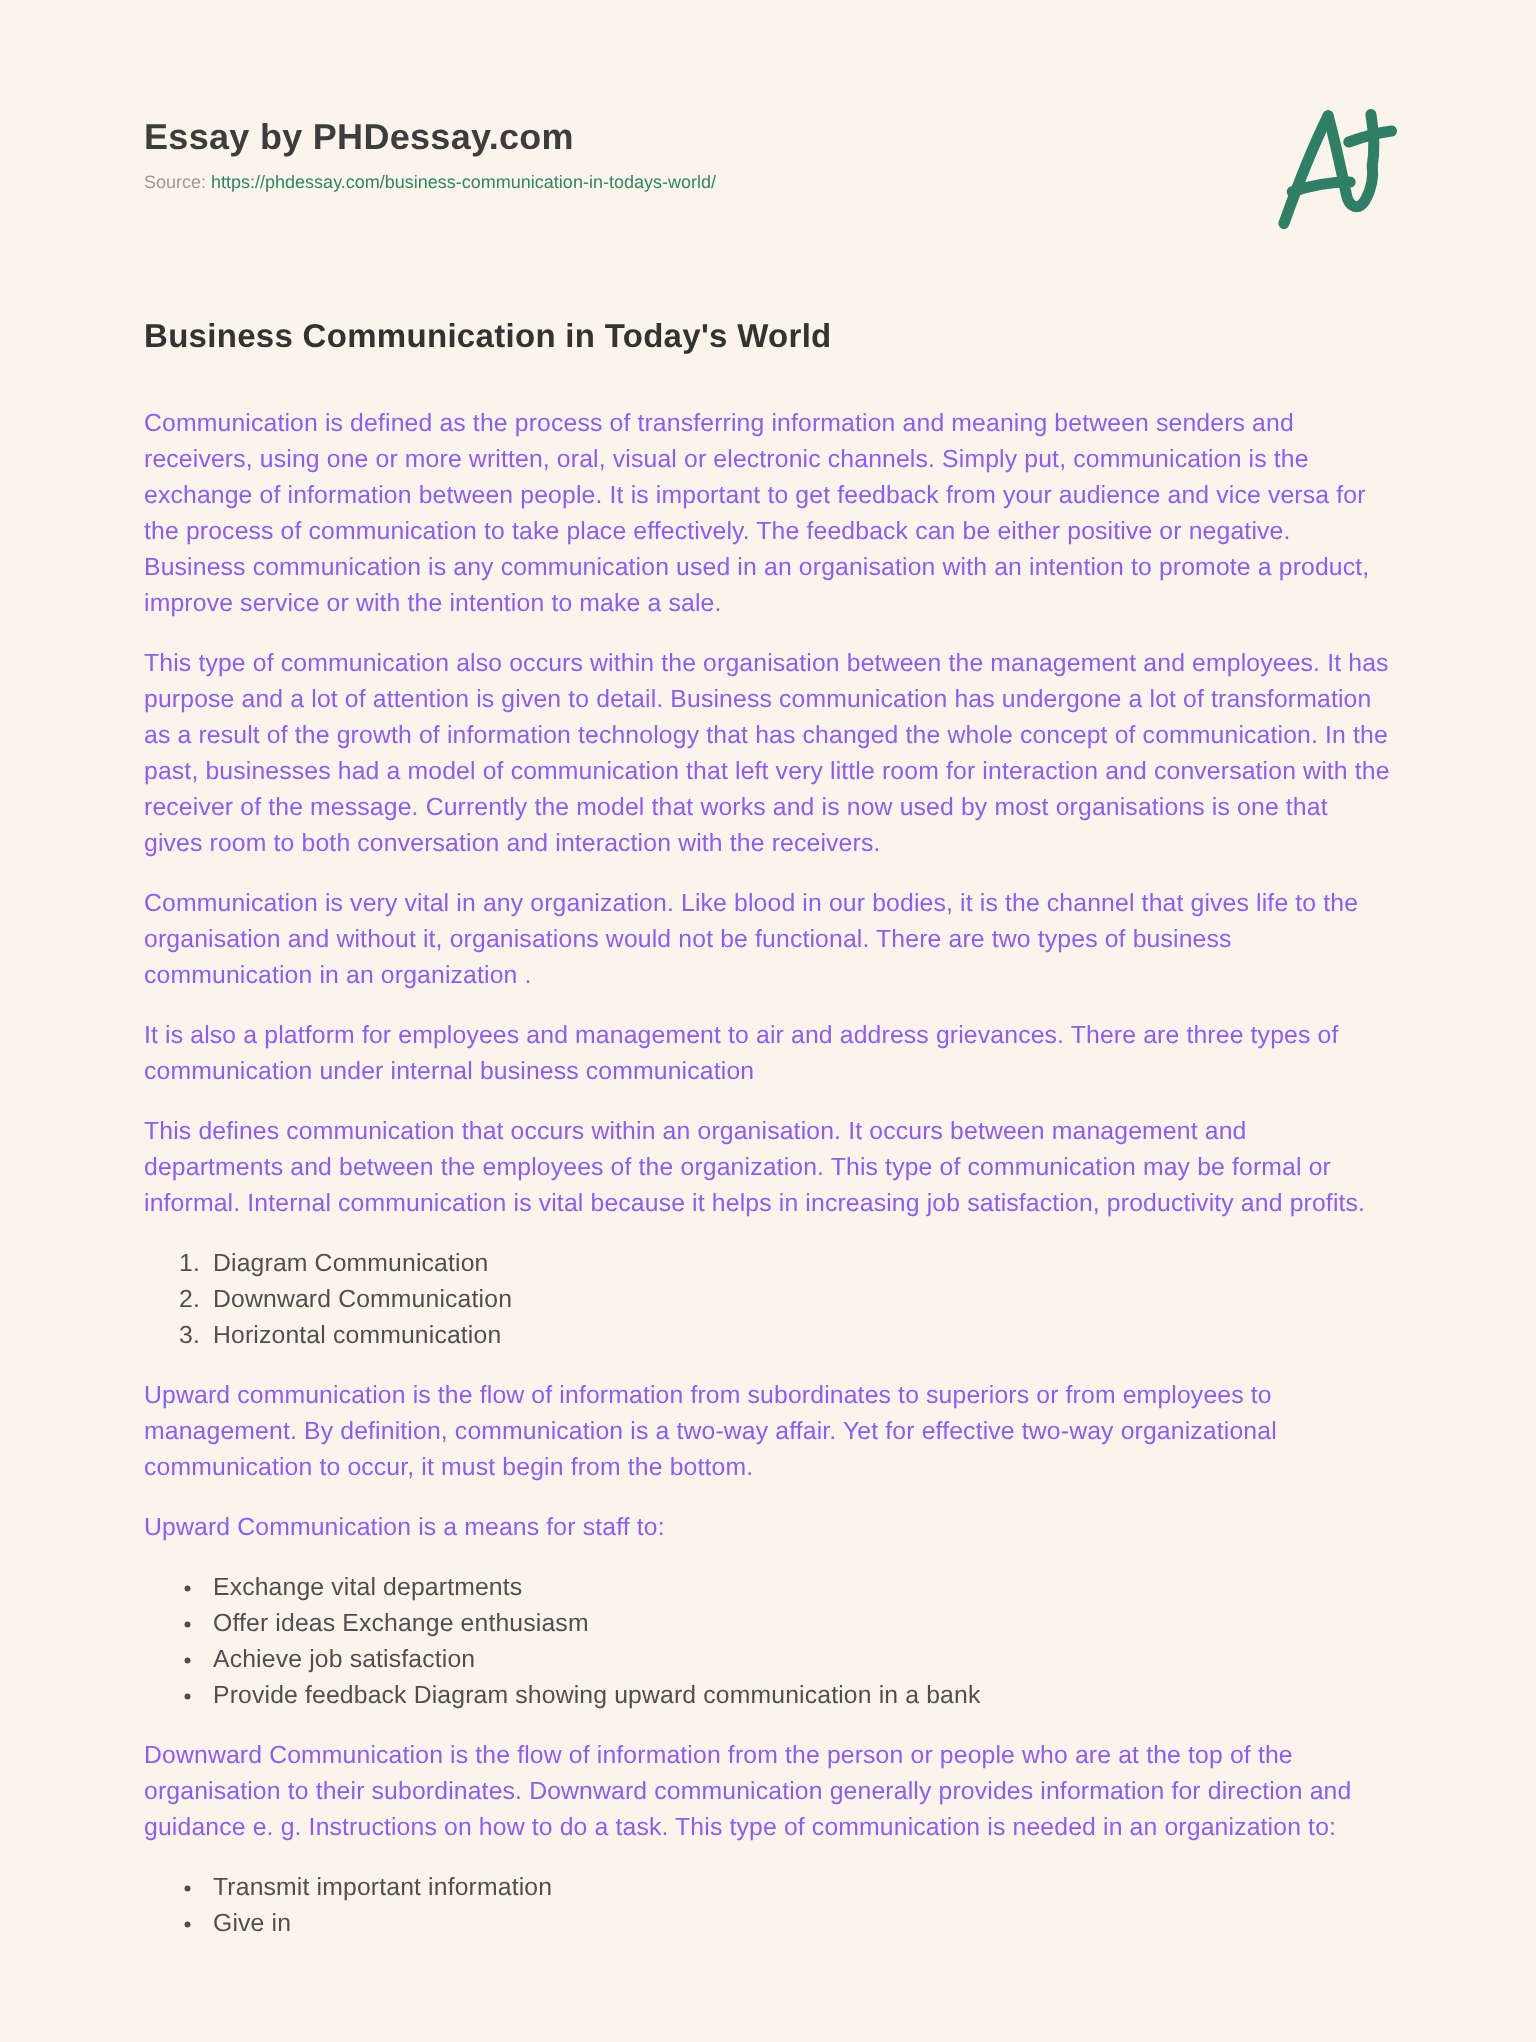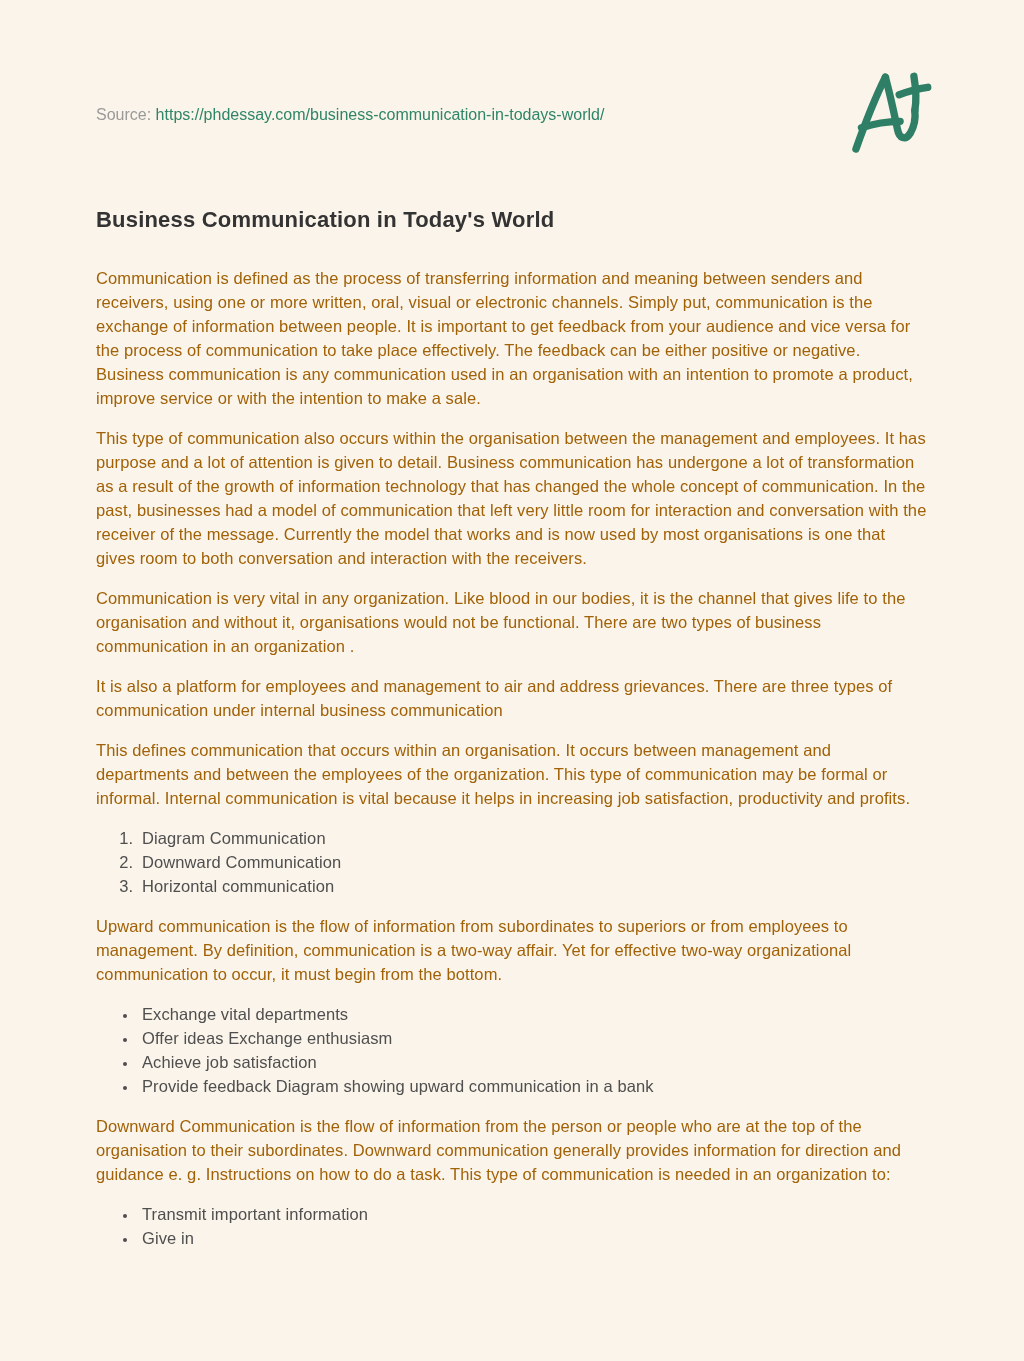--- a/index.html
+++ b/index.html
@@ -17,22 +17,22 @@
     padding: 78px 96px 0 96px;
     overflow: hidden;
   }
   .brand {
     font-size: 24px;
     font-weight: 700;
     color: #3d3d3d;
     letter-spacing: 0.2px;
   }
   .source-line {
-    margin-top: 28px;
-    font-size: 16px;
+    margin-top: 8px;
+    font-size: 12px;
     color: #9a9a9a;
   }
   .source-line a {
     color: #2e8568;
     text-decoration: none;
   }
   .logo {
     position: absolute;
     top: 64px;
     right: 88px;
@@ -44,21 +44,21 @@
     font-size: 22px;
     line-height: 40px;
     font-weight: 600;
     color: #333333;
     letter-spacing: 0.2px;
   }
   .article { margin-top: 26px; }
   .article p {
     font-size: 16.5px;
     line-height: 24px;
-    color: #a16207;
+    color: #8b5cf6;
     margin-bottom: 16px;
     letter-spacing: 0.1px;
   }
   .article ol, .article ul {
     margin: 0 0 16px 0;
     padding-left: 42px;
   }
   .article li {
     font-size: 16.5px;
     line-height: 24px;
@@ -66,20 +66,21 @@
     padding-left: 4px;
     letter-spacing: 0.1px;
   }
   .article ul li::marker { font-size: 13px; }
 </style>
 </head>
 <body>
 
 <div class="page">
 
+  <div class="brand">Essay by PHDessay.com</div>
 
   <div class="source-line">
     <span>Source:</span>
     <a href="#"><span>https://phdessay.com/business-communication-in-todays-world/</span></a>
   </div>
 
   <svg class="logo" viewBox="0 0 100 104" aria-hidden="true">
     <g fill="none" stroke="#2e7f66" stroke-width="8" stroke-linecap="round">
       <path d="M13 90 C 23 62, 36 30, 45 12"></path>
       <path d="M45 12 C 51 34, 55 54, 58 68 C 60 79, 67 81, 72 73 C 76 66, 78 57, 77 48"></path>
@@ -96,20 +97,21 @@
     <p>This type of communication also occurs within the organisation between the management and employees. It has purpose and a lot of attention is given to detail. Business communication has undergone a lot of transformation as a result of the growth of information technology that has changed the whole concept of communication. In the past, businesses had a model of communication that left very little room for interaction and conversation with the receiver of the message. Currently the model that works and is now used by most organisations is one that gives room to both conversation and interaction with the receivers.</p>
     <p>Communication is very vital in any organization. Like blood in our bodies, it is the channel that gives life to the organisation and without it, organisations would not be functional. There are two types of business communication in an organization .</p>
     <p>It is also a platform for employees and management to air and address grievances. There are three types of communication under internal business communication</p>
     <p>This defines communication that occurs within an organisation. It occurs between management and departments and between the employees of the organization. This type of communication may be formal or informal. Internal communication is vital because it helps in increasing job satisfaction, productivity and profits.</p>
     <ol>
       <li>Diagram Communication</li>
       <li>Downward Communication</li>
       <li>Horizontal communication</li>
     </ol>
     <p>Upward communication is the flow of information from subordinates to superiors or from employees to management. By definition, communication is a two-way affair. Yet for effective two-way organizational communication to occur, it must begin from the bottom.</p>
+    <p>Upward Communication is a means for staff to:</p>
     <ul>
       <li>Exchange vital departments</li>
       <li>Offer ideas Exchange enthusiasm</li>
       <li>Achieve job satisfaction</li>
       <li>Provide feedback Diagram showing upward communication in a bank</li>
     </ul>
     <p>Downward Communication is the flow of information from the person or people who are at the top of the organisation to their subordinates. Downward communication generally provides information for direction and guidance e. g. Instructions on how to do a task. This type of communication is needed in an organization to:</p>
     <ul>
       <li>Transmit important information</li>
       <li>Give in</li>

